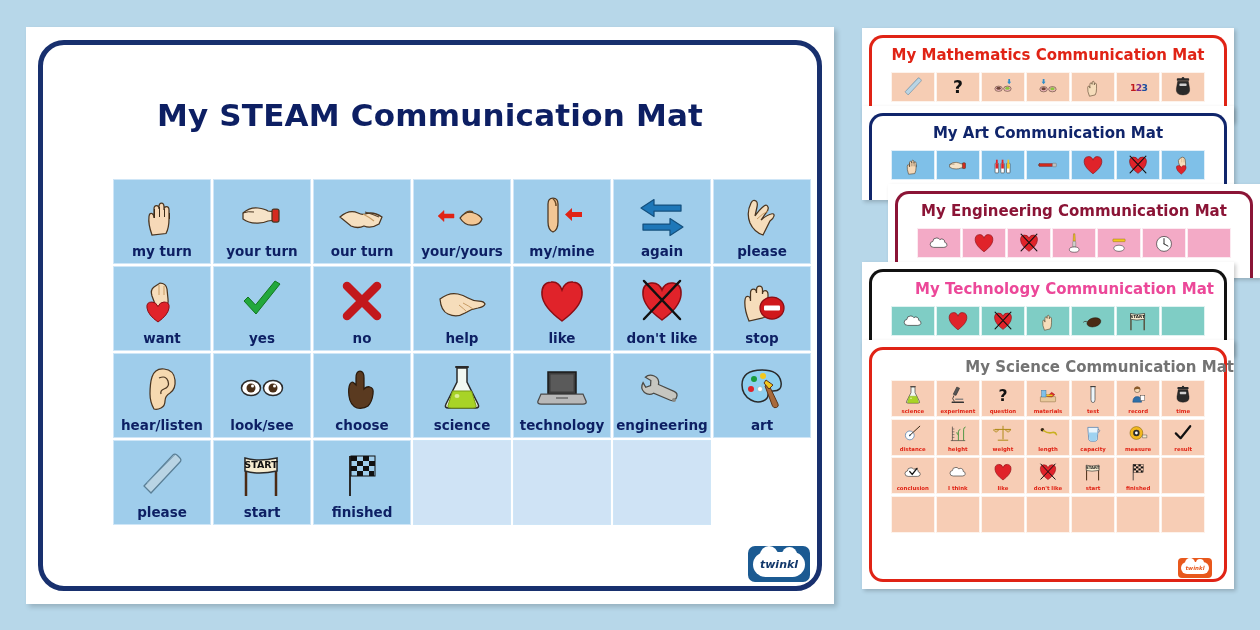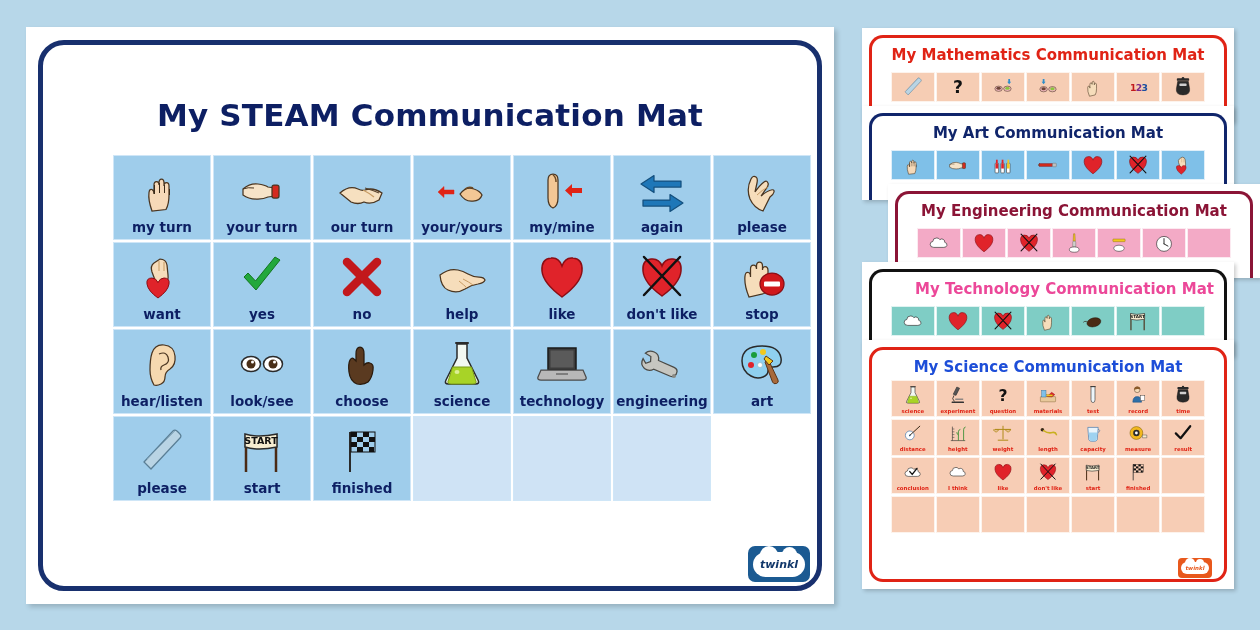--- a/index.html
+++ b/index.html
@@ -26,21 +26,21 @@
   }
   .main-title{
     position:absolute;left:0;right:0;top:70px;
     text-align:center;
     font-size:31px;font-weight:bold;
     color:#0d1f63;
     letter-spacing:.2px;
     font-family:"DejaVu Sans", sans-serif;
   }
   .main-grid{
-    position:absolute;left:87px;top:128px;
+    position:absolute;left:87px;top:152px;
     width:690px;height:352px;
     display:grid;
     grid-template-columns:repeat(7,98px);
     grid-template-rows:repeat(4,85px);
     gap:2px;
   }
   .cell{
     background:#9fcdeb;
     border:1px solid #cfe6f7;
     box-sizing:border-box;
@@ -675,21 +675,21 @@
           </div>
           <div class="mcell" style="background: rgb(127, 205, 197);">
             <div class="mart">
               <svg width="22" height="22" viewBox="0 0 100 100"></svg>
             </div>
           </div>
         </div>
       </div>
       <div class="mini" id="mat-science" style="top: 312px; z-index: 5;">
         <div class="mb" style="border-color: rgb(224, 35, 21);"></div>
-        <div class="mtitle" style="color: #1d4ed8;">My Science Communication Mat</div>
+        <div class="mtitle" style="color: #737373; text-align: right;">My Science Communication Mat</div>
         <div class="mgrid">
           <div class="mcell" style="background: rgb(247, 205, 181);">
             <div class="mart">
               <svg width="20" height="20" viewBox="0 0 100 100">
                 <path d="M40 10 h20 v28 l22 44 q4 8-5 8 H23 q-9 0-5-8 l22-44z" fill="#f2f8f2" stroke="#2a2a2a" stroke-width="3"></path>
                 <path d="M31 56 l-8 26 q-4 8 5 8 h44 q9 0 5-8 l-8-26z" fill="#a8d327" stroke="#7a9c18" stroke-width="2"></path>
                 <path d="M38 8 h24" stroke="#2a2a2a" stroke-width="4" stroke-linecap="round"></path>
                 <ellipse cx="40" cy="66" rx="5" ry="4" fill="#e8f5b0" opacity=".8"></ellipse>
               </svg>
             </div>

